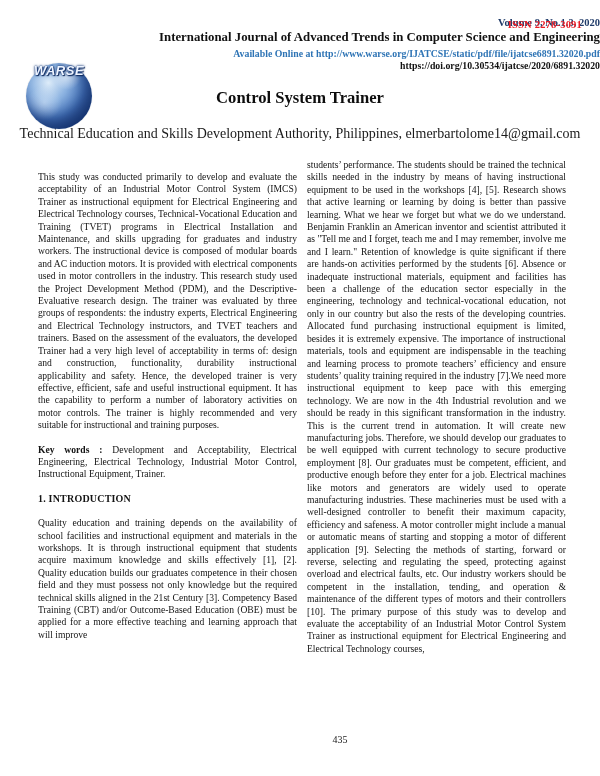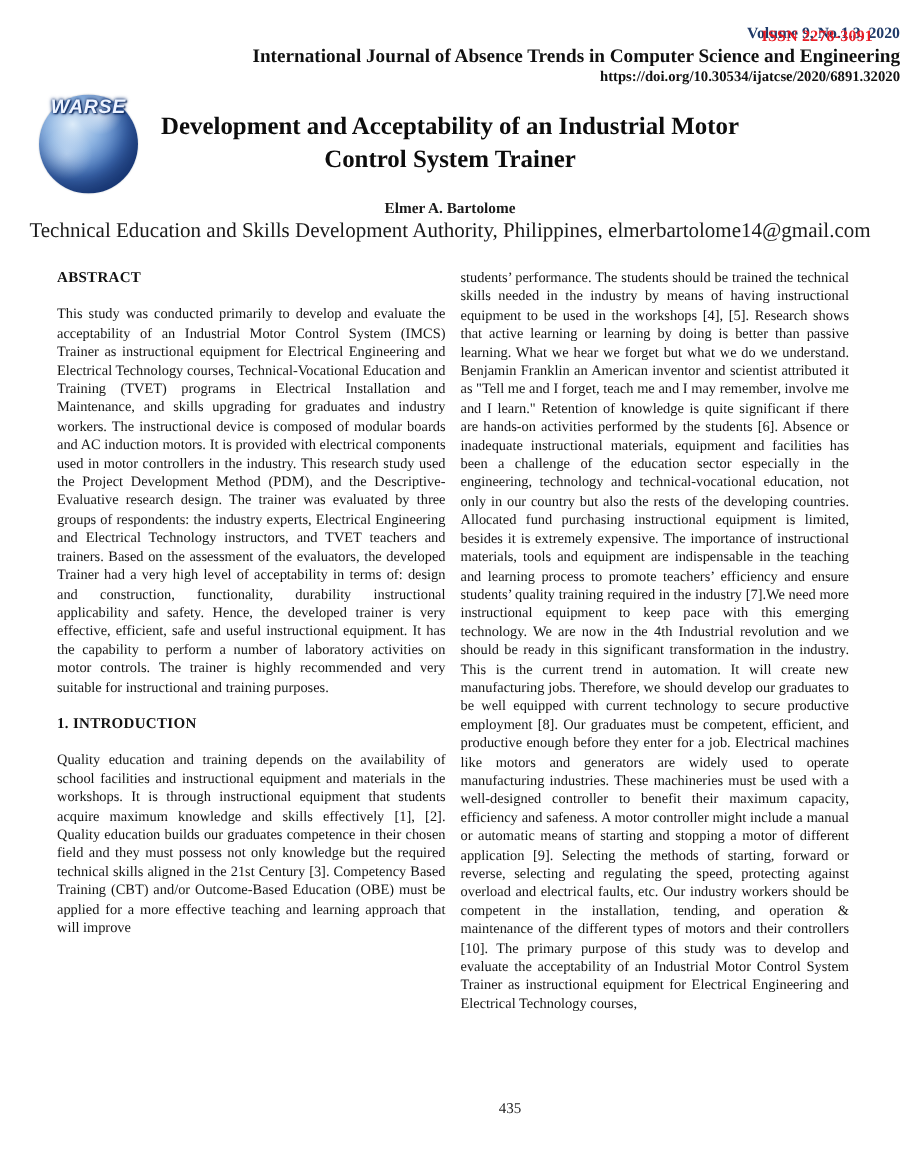--- a/index.html
+++ b/index.html
@@ -129,43 +129,44 @@
 </style>
 </head>
 <body>
 
 <div class="page">
 
   <div class="issn">ISSN 2278-3091</div>
 
   <div class="header-center">
     <div class="volume-line">Volume 9, No.1.3, 2020</div>
-    <div class="journal-name">International Journal of Absence Trends in Computer Science and Engineering</div>
+    <div class="journal-name">International Journal of Advanced Trends in Computer Science and Engineering</div>
+    <a class="available-online" href="#">Available Online at http://www.warse.org/IJATCSE/static/pdf/file/ijatcse6891.32020.pdf</a>
     <a class="doi-line" href="#">https://doi.org/10.30534/ijatcse/2020/6891.32020</a>
   </div>
 
   <div class="logo">
     <span class="logo-text">WARSE</span>
   </div>
 
   <div class="title-block">
-    <span class="title-line">Development and Acceptability of an Industrial Motor</span>
     <span class="title-line">Control System Trainer</span>
   </div>
 
   <div class="author-block">
-    <div class="author-name">Elmer A.  Bartolome</div>
     <div class="affiliation">Technical Education and Skills Development Authority,  Philippines, elmerbartolome14@gmail.com</div>
   </div>
 
   <div class="columns">
 
     <div class="col">
-      <div class="section-heading">ABSTRACT</div>
       <div class="para">This study was conducted primarily to develop and evaluate the acceptability of an Industrial Motor Control System (IMCS) Trainer as instructional equipment for Electrical Engineering and Electrical Technology courses, Technical-Vocational Education and Training (TVET) programs in Electrical Installation and Maintenance, and skills upgrading for graduates and industry workers. The instructional device is composed of modular boards and AC induction motors. It is provided with electrical components used in motor controllers in the industry. This research study used the Project Development Method (PDM), and the Descriptive-Evaluative research design. The trainer was evaluated by three groups of respondents: the industry experts, Electrical Engineering and Electrical Technology instructors, and TVET teachers and trainers. Based on the assessment of the evaluators, the developed Trainer had a very high level of acceptability in terms of: design and construction, functionality, durability instructional applicability and safety. Hence, the developed trainer is very effective, efficient, safe and useful instructional equipment. It has the capability to perform a number of laboratory activities on motor controls. The trainer is highly recommended and very suitable for instructional and training purposes.</div>
+      <div class="para">
+        <span class="kw-label">Key words :</span><span> Development and Acceptability, Electrical Engineering, Electrical Technology, Industrial Motor Control, Instructional Equipment, Trainer.</span>
+      </div>
       <div class="section-heading intro-heading">1. INTRODUCTION</div>
       <div class="para">Quality education and training depends on the availability of school facilities and instructional equipment and materials in the workshops. It is through instructional equipment that students acquire maximum knowledge and skills effectively [1], [2]. Quality education builds our graduates competence in their chosen field and they must possess not only knowledge but the required technical skills aligned in the 21st Century [3]. Competency Based Training (CBT) and/or Outcome-Based Education (OBE) must be applied for a more effective teaching and learning approach that will improve</div>
     </div>
 
     <div class="col">
       <div>students’ performance. The students should be trained the technical skills needed in the industry by means of having instructional equipment to be used in the workshops [4], [5]. Research shows that active learning or learning by doing is better than passive learning. What we hear we forget but what we do we understand. Benjamin Franklin an American inventor and scientist attributed it as "Tell me and I forget, teach me and I may remember, involve me and I learn." Retention of knowledge is quite significant if there are hands-on activities performed by the students [6]. Absence or inadequate instructional materials, equipment and facilities has been a challenge of the education sector especially in the engineering, technology and technical-vocational education, not only in our country but also the rests of the developing countries. Allocated fund  purchasing instructional equipment is limited, besides it is extremely expensive. The importance of instructional materials, tools and equipment are indispensable in the teaching and learning process to promote teachers’ efficiency and ensure students’ quality training required in the industry [7].We need more instructional equipment to keep pace with this emerging technology. We are now in the 4th Industrial revolution and we should be ready in this significant transformation in the industry. This is the current trend in automation. It will create new manufacturing jobs. Therefore, we should develop our graduates to be well equipped with current technology to secure productive employment [8]. Our graduates must be competent, efficient, and productive enough before they enter for a job.  Electrical machines like motors and generators are widely used to operate manufacturing industries. These machineries must be used with a well-designed controller to benefit their maximum capacity, efficiency and safeness. A motor controller might include a manual or automatic means of starting and stopping a motor of different application [9]. Selecting the methods of starting, forward or reverse, selecting and regulating the speed, protecting against overload and electrical faults, etc. Our industry workers should be competent in the installation, tending, and operation &amp; maintenance of the different types of motors and their controllers [10]. The primary purpose of this study was to develop and evaluate the acceptability of an Industrial Motor Control System Trainer as instructional equipment for Electrical Engineering and Electrical Technology courses,</div>
     </div>
 
   </div>
 

